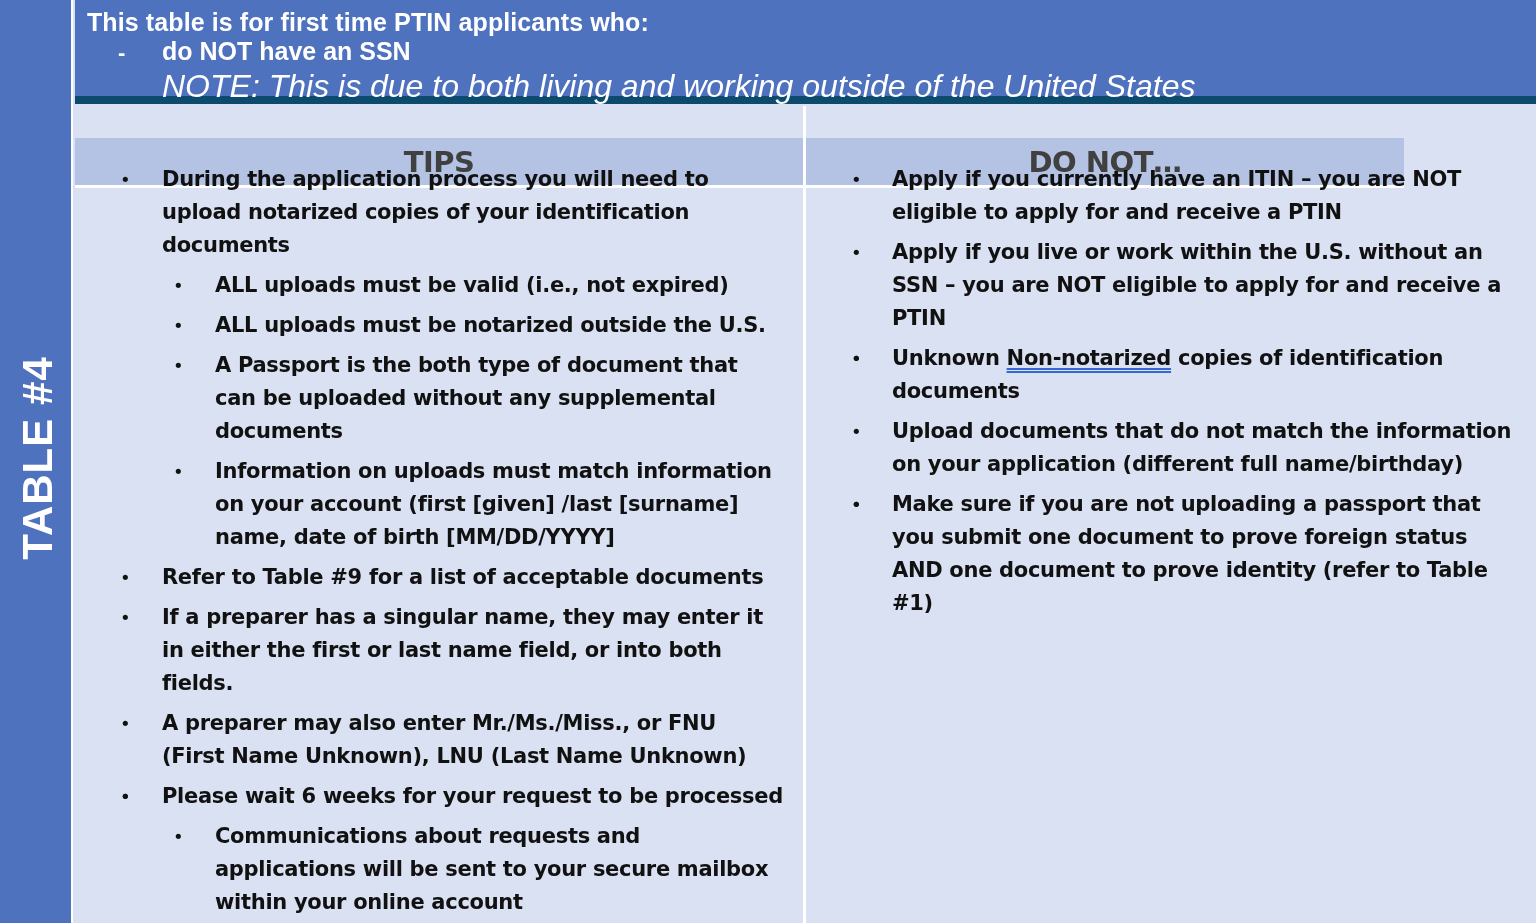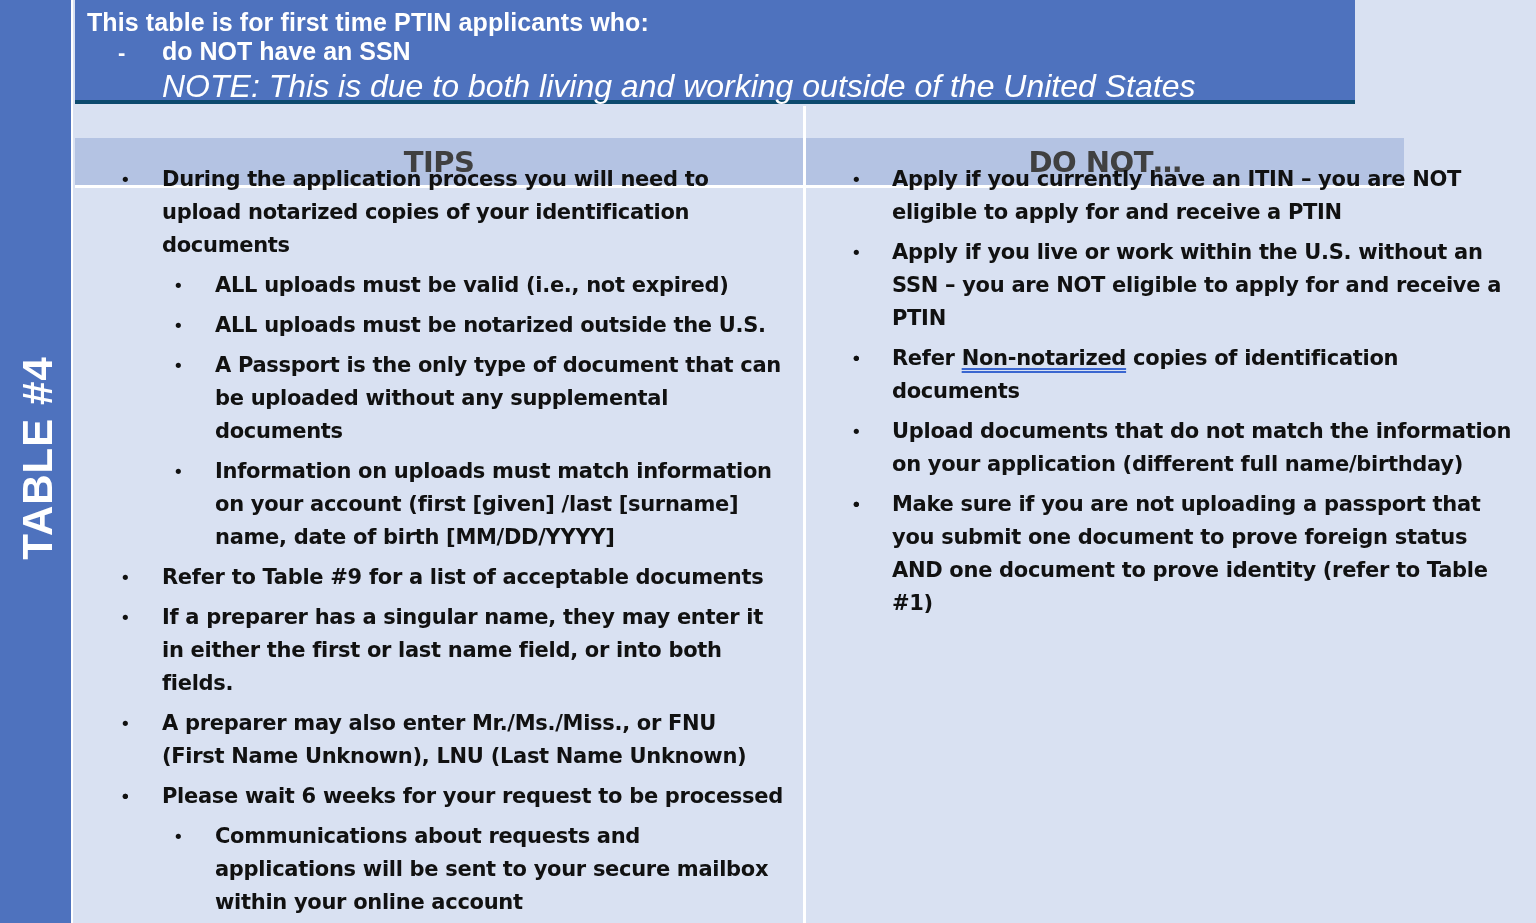--- a/index.html
+++ b/index.html
@@ -28,25 +28,25 @@
       color: #ffffff;
       font-family: "Liberation Sans", sans-serif;
       font-weight: bold;
       font-size: 42px;
       letter-spacing: 1px;
     }
 
     .banner {
       position: absolute;
       left: 75px; top: 0;
-      width: 1280px; height: 104px;
+      width: 1461px; height: 104px;
       background: #4E72BE;
       color: #ffffff;
       box-sizing: border-box;
-      border-bottom: 4px solid #0c4a6e;
+      border-bottom: 8px solid #0c4a6e;
     }
     .banner-title {
       position: absolute;
       left: 12px; top: 8px;
       font-weight: bold;
       font-size: 25px;
       letter-spacing: 0.1px;
     }
     .banner-dash {
       position: absolute;
@@ -157,21 +157,21 @@
     <li class="lvl2">
       <span class="bullet">•</span>
       <span class="txt">ALL uploads must be valid (i.e., not expired)</span>
     </li>
     <li class="lvl2">
       <span class="bullet">•</span>
       <span class="txt">ALL uploads must be notarized outside the U.S.</span>
     </li>
     <li class="lvl2">
       <span class="bullet">•</span>
-      <span class="txt">A Passport is the only type of document that can be uploaded without any supplemental documents</span>
+      <span class="txt">A Passport is the both type of document that can be uploaded without any supplemental documents</span>
     </li>
     <li class="lvl2">
       <span class="bullet">•</span>
       <span class="txt">Information on uploads must match information on your account (first [given] /last [surname] name, date of birth [MM/DD/YYYY]</span>
     </li>
     <li class="lvl1">
       <span class="bullet">•</span>
       <span class="txt">Refer to Table #9 for a list of acceptable documents</span>
     </li>
     <li class="lvl1">
@@ -204,21 +204,21 @@
     </li>
     <li class="lvl1">
       <span class="bullet">•</span>
       <span class="txt">Apply if you live or work within the U.S. without an SSN – you are NOT eligible to apply for and receive a PTIN</span>
     </li>
     <li class="lvl1">
       <span class="bullet">•</span>
     </li>
     <li class="lvl1">
       <span class="bullet">•</span>
-      <span class="txt"><span>Refer </span><span class="ul-link">Non-notarized</span><span> copies of identification documents</span></span>
+      <span class="txt"><span>Unknown </span><span class="ul-link">Non-notarized</span><span> copies of identification documents</span></span>
     </li>
     <li class="lvl1">
       <span class="bullet">•</span>
       <span class="txt">Upload documents that do not match the information on your application (different full name/birthday)</span>
     </li>
     <li class="lvl1">
       <span class="bullet">•</span>
     </li>
     <li class="lvl1">
       <span class="bullet">•</span>

